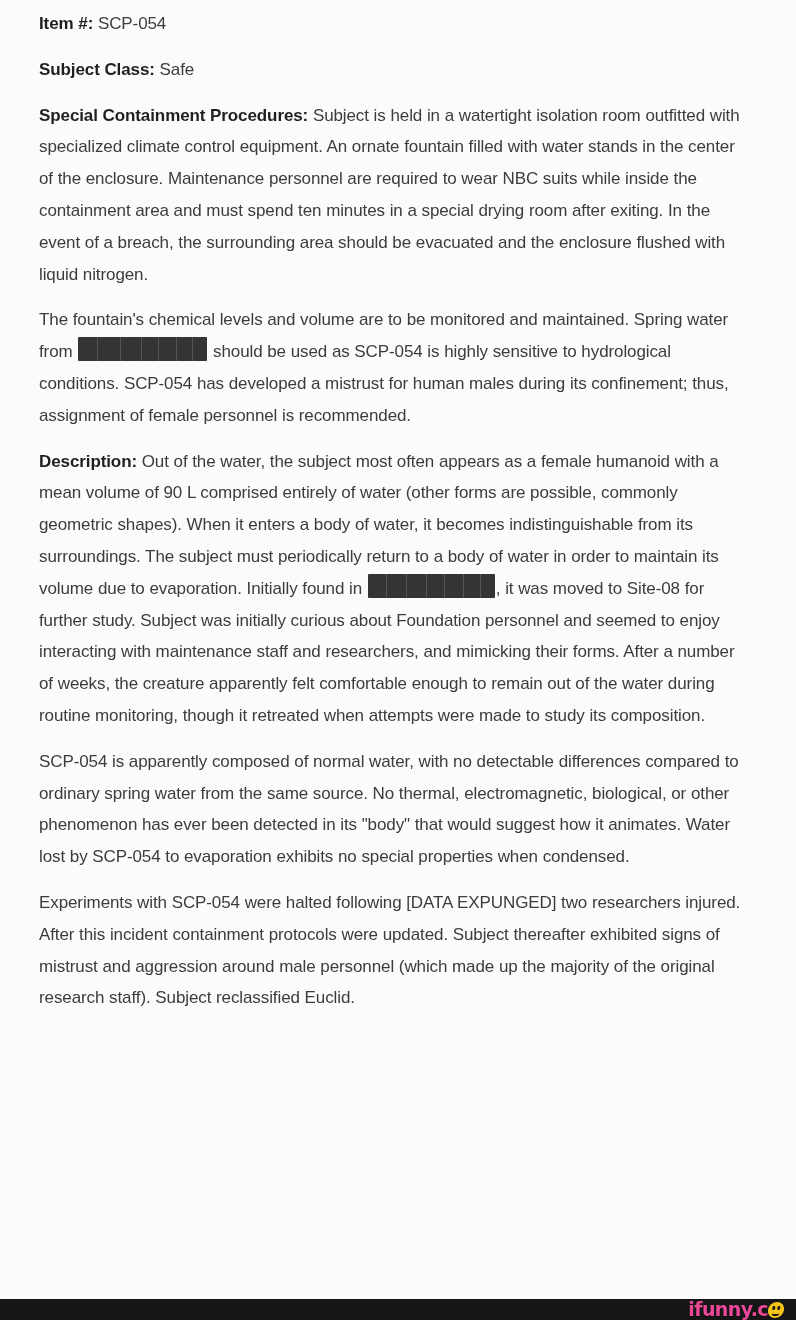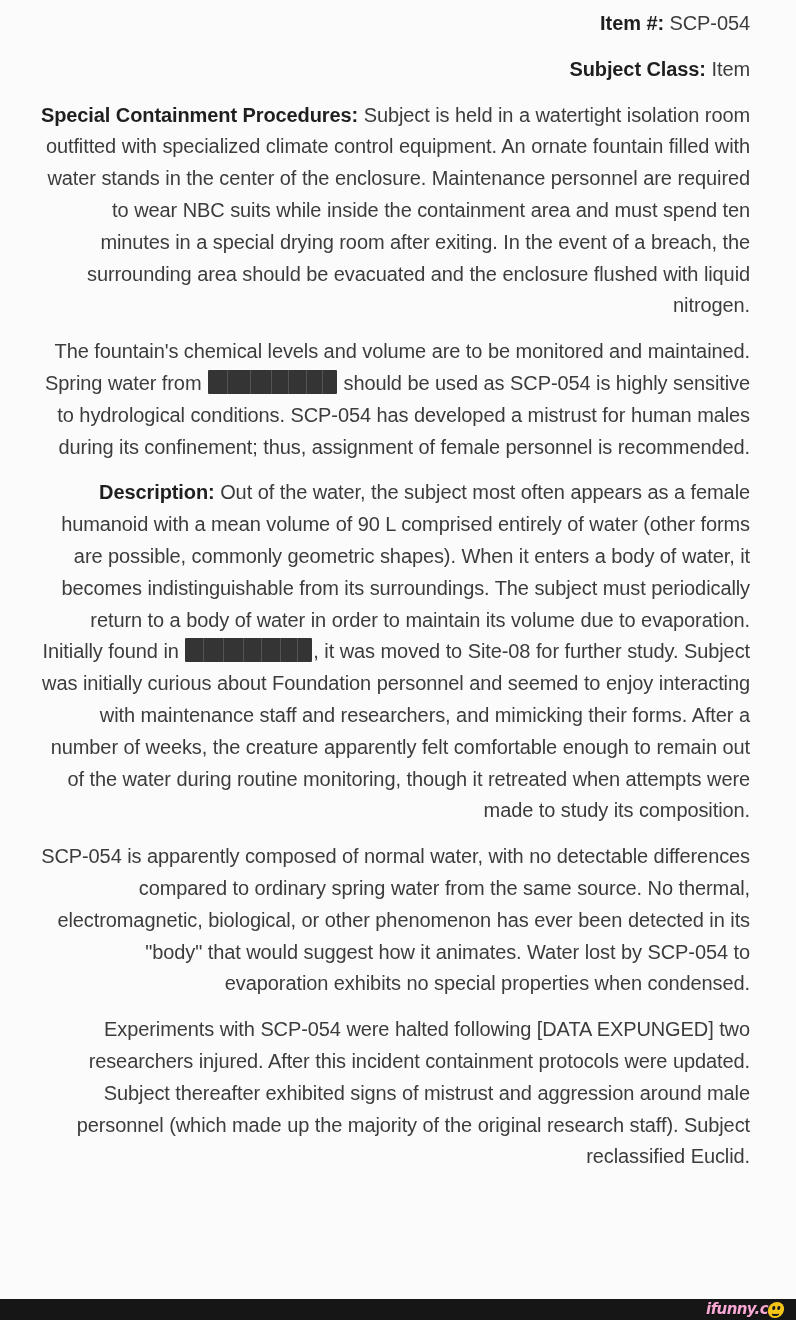--- a/index.html
+++ b/index.html
@@ -27,27 +27,27 @@
     left: 0;
     top: 0;
     width: 796px;
     height: 1300px;
     padding: 8px 38px 0 39px;
     box-sizing: border-box;
     background: #fbfbfb;
   }
 
   .para {
-    font-size: 20px;
+    font-size: 17px;
     line-height: 31.8px;
     color: #3c3c3c;
     margin: 0 8px 14px 0;
     letter-spacing: -0.1px;
     word-spacing: 0.1px;
-    text-align: right;
+    text-align: left;
     font-weight: 400;
   }
 
   .lead {
     font-weight: 700;
     color: #1f1f1f;
   }
 
   .redaction {
     display: inline-block;
@@ -83,23 +83,22 @@
     right: 12px;
     top: 1px;
     height: 19px;
     display: flex;
     align-items: center;
     gap: 0px;
   }
   #watermark .wm-text {
     font-family: "DejaVu Sans", sans-serif;
     font-weight: 700;
-    font-style: italic;
-    font-size: 15px;
-    color: #f9a8d4;
+    font-size: 19px;
+    color: #ec4899;
     letter-spacing: -0.6px;
     line-height: 19px;
     text-shadow: 0 1px 0 rgba(0,0,0,0.45);
   }
   #watermark .wm-smiley {
     width: 16px;
     height: 16px;
     border-radius: 50%;
     background: #f5c518;
     position: relative;
@@ -131,21 +130,21 @@
 
 <div id="page">
 
   <div id="article">
 
     <p class="para">
       <span class="lead">Item #:</span><span> SCP-054</span>
     </p>
 
     <p class="para">
-      <span class="lead">Subject Class:</span><span> Item</span>
+      <span class="lead">Subject Class:</span><span> Safe</span>
     </p>
 
     <p class="para">
       <span class="lead">Special Containment Procedures:</span><span> Subject is held in a watertight isolation room outfitted with specialized climate control equipment. An ornate fountain filled with water stands in the center of the enclosure. Maintenance personnel are required to wear NBC suits while inside the containment area and must spend ten minutes in a special drying room after exiting. In the event of a breach, the surrounding area should be evacuated and the enclosure flushed with liquid nitrogen.</span>
     </p>
 
     <p class="para">
       <span>The fountain's chemical levels and volume are to be monitored and maintained. Spring water from </span><span class="redaction r1"><span class="cell" style="left:19px"></span><span class="cell" style="left:42px"></span><span class="cell" style="left:63px"></span><span class="cell" style="left:80px"></span><span class="cell" style="left:98px"></span><span class="cell" style="left:114px"></span></span><span> should be used as SCP-054 is highly sensitive to hydrological conditions. SCP-054 has developed a mistrust for human males during its confinement; thus, assignment of female personnel is recommended.</span>
     </p>
 

